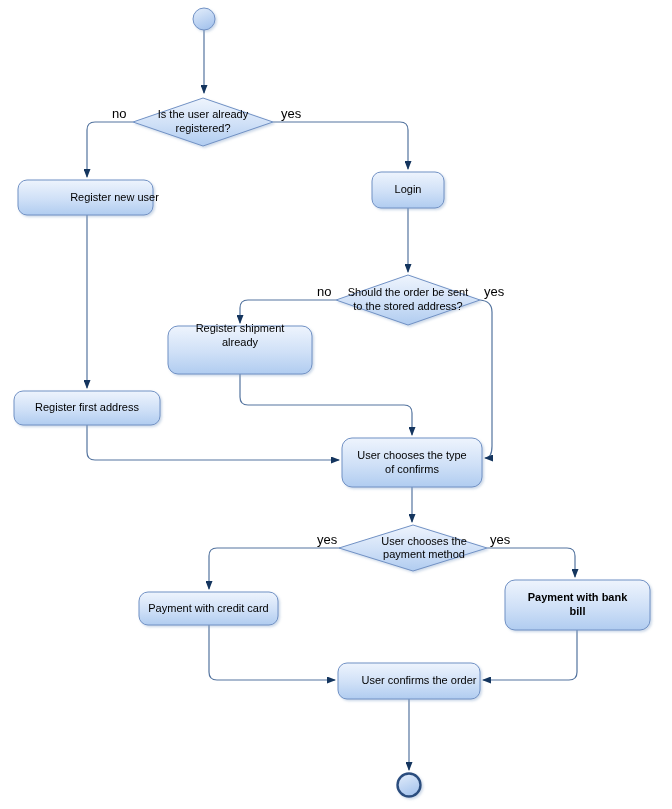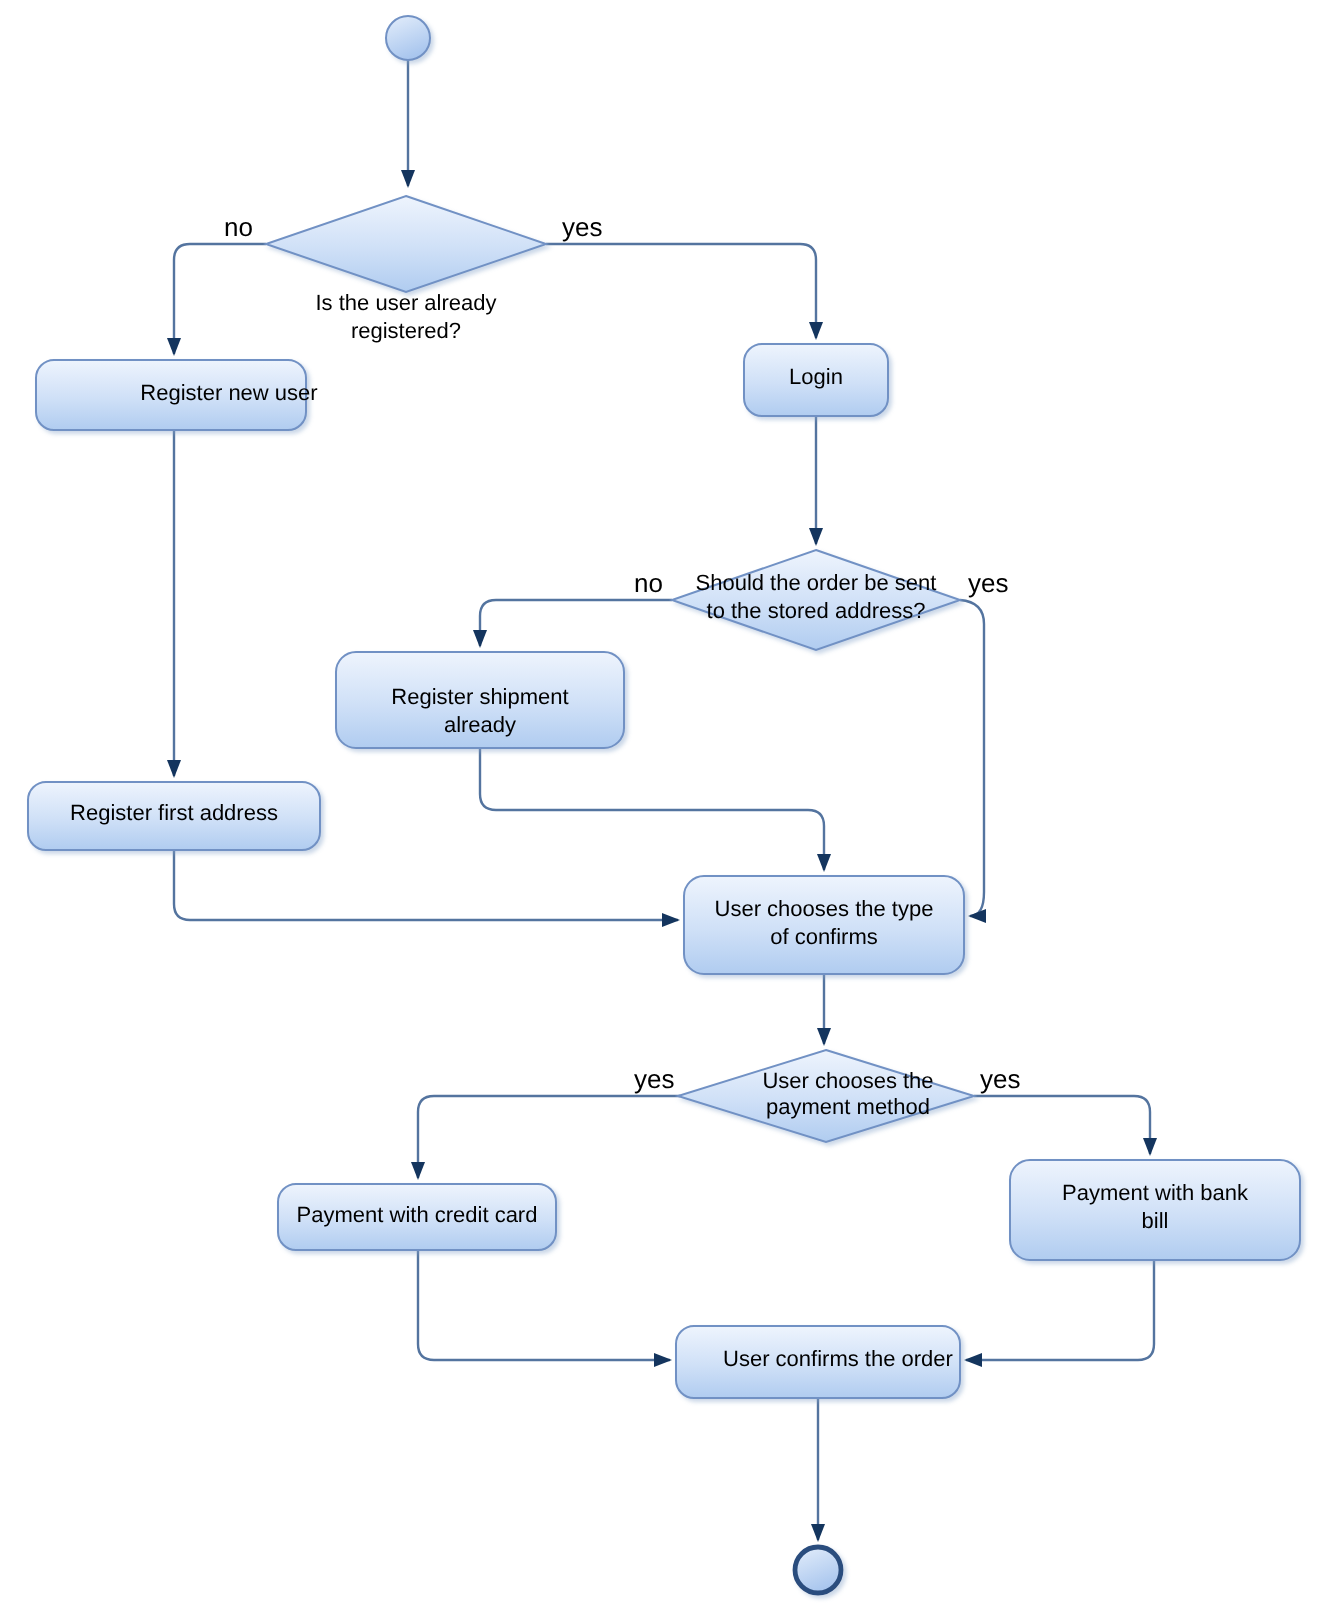--- a/index.html
+++ b/index.html
@@ -69,39 +69,39 @@
       <rect x="14" y="391" width="146" height="34" rx="9" fill="url(#nodeGrad)"></rect>
       <rect x="342" y="438" width="140" height="49" rx="10" fill="url(#nodeGrad)"></rect>
       <polygon points="413,525 487,548 413,571 339,548" fill="url(#nodeGrad)"></polygon>
       <rect x="139" y="592" width="139" height="33" rx="9" fill="url(#nodeGrad)"></rect>
       <rect x="505" y="580" width="145" height="50" rx="10" fill="url(#nodeGrad)"></rect>
       <rect x="338" y="663" width="142" height="36" rx="9" fill="url(#nodeGrad)"></rect>
       <circle cx="409" cy="785" r="11.5" fill="url(#circGrad)" stroke="#2c4d7e" stroke-width="2.4"></circle>
     </g>
   </svg>
 
-  <div class="node-label" style="left:138px;top:102px;width:130px;height:40px;margin-top:38px;">
+  <div class="node-label" style="left:138px;top:102px;width:130px;height:40px;">
     <span>Is the user already</span>
     <span>registered?</span>
   </div>
 
   <div class="node-label" style="left:18px;top:180px;width:135px;height:35px;margin-left:29px;">
     <span>Register new user</span>
   </div>
 
   <div class="node-label" style="left:372px;top:172px;width:72px;height:36px;">
     <span>Login</span>
   </div>
 
   <div class="node-label" style="left:328px;top:286px;width:160px;height:28px;">
     <span>Should the order be sent</span>
     <span>to the stored address?</span>
   </div>
 
-  <div class="node-label" style="left:168px;top:341px;width:144px;height:32px;">
+  <div class="node-label" style="left:168px;top:320px;width:144px;height:32px;">
     <span>Register shipment</span>
     <span>already</span>
   </div>
 
   <div class="node-label" style="left:14px;top:391px;width:146px;height:34px;">
     <span>Register first address</span>
   </div>
 
   <div class="node-label" style="left:342px;top:438px;width:140px;height:49px;border-radius:23px;">
     <span>User chooses the type</span>
@@ -110,21 +110,21 @@
 
   <div class="node-label" style="left:354px;top:534px;width:140px;height:28px;justify-content:flex-end;">
     <span>User chooses the</span>
     <span>payment method</span>
   </div>
 
   <div class="node-label" style="left:139px;top:592px;width:139px;height:33px;">
     <span>Payment with credit card</span>
   </div>
 
-  <div class="node-label" style="left:505px;top:580px;width:145px;height:50px;">
+  <div class="node-label" style="left:505px;top:580px;width:145px;height:50px;font-weight:bold;">
     <span>Payment with bank</span>
     <span>bill</span>
   </div>
 
   <div class="node-label" style="left:338px;top:663px;width:162px;height:36px;">
     <span>User confirms the order</span>
   </div>
 
   <span class="edge-label" style="left:112px;top:107px;">no</span>
   <span class="edge-label" style="left:281px;top:107px;">yes</span>

